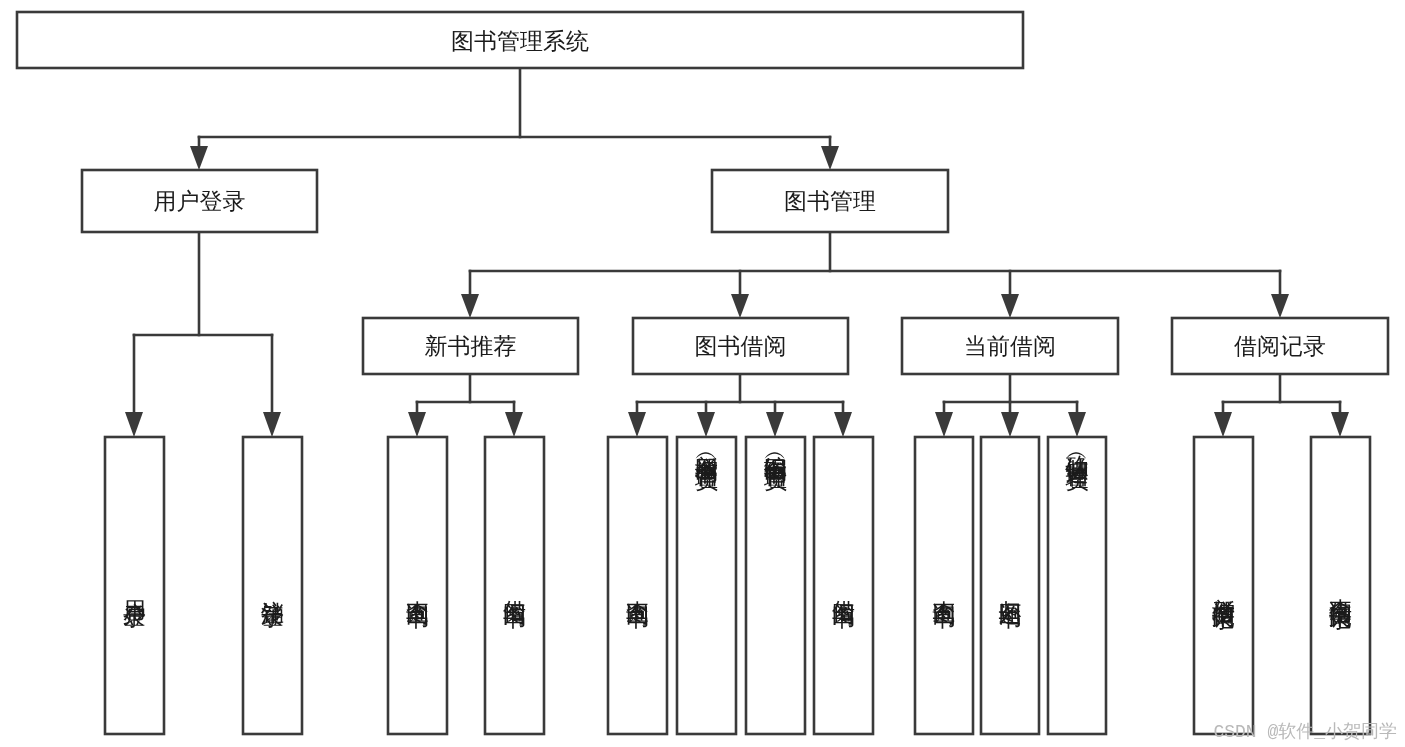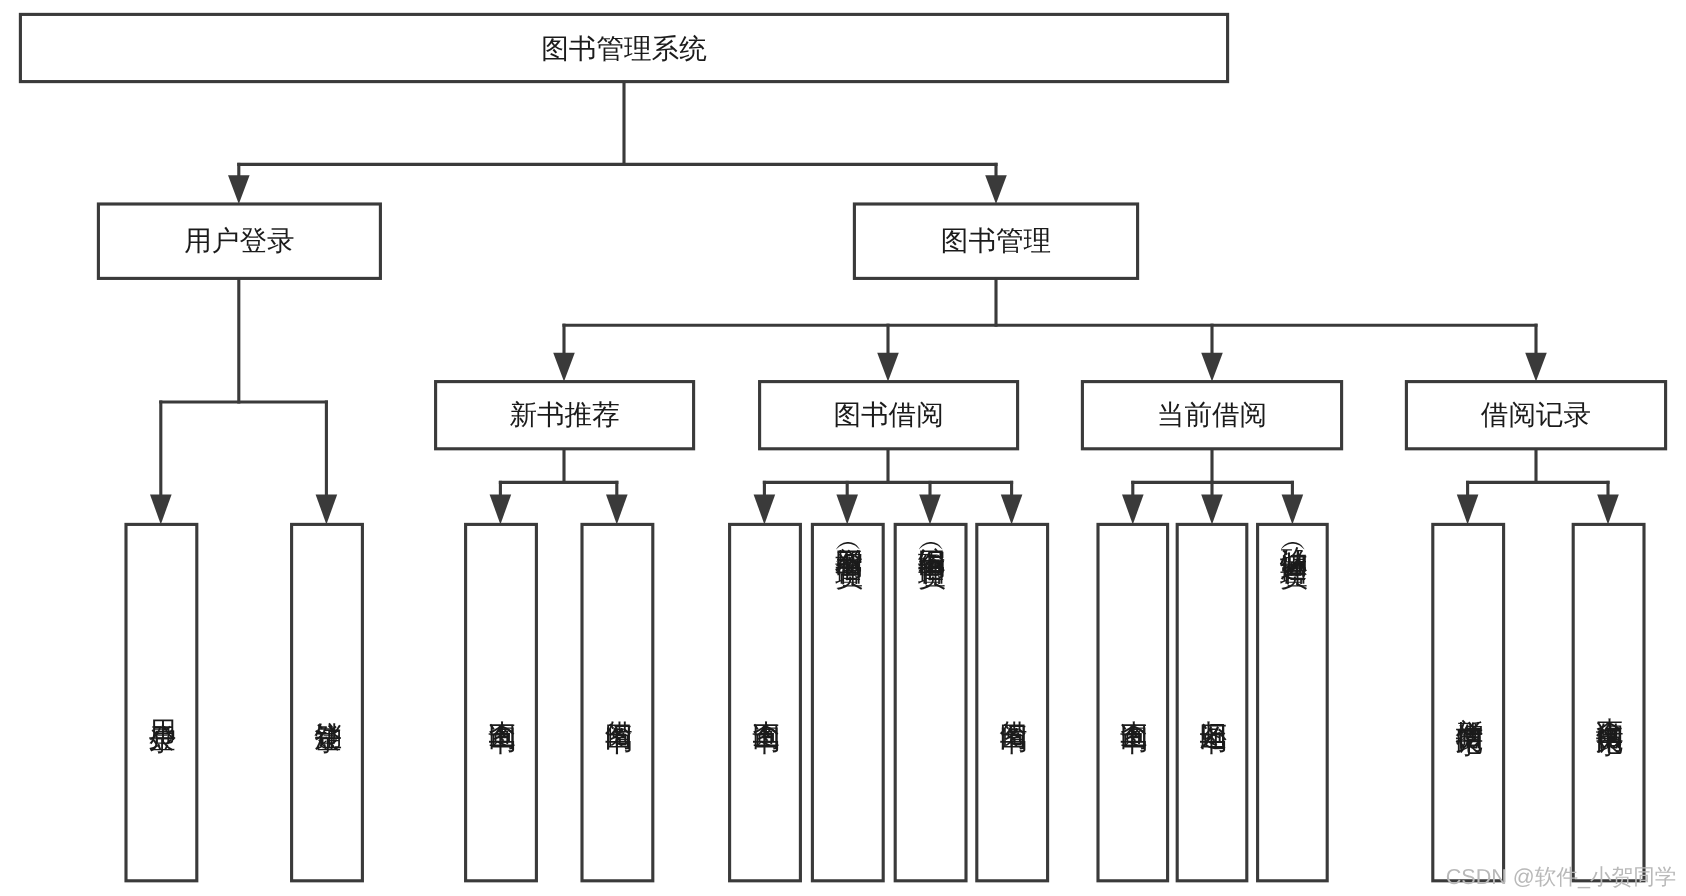--- a/index.html
+++ b/index.html
@@ -63,21 +63,21 @@
     line-height: 1.18;
     letter-spacing: 2px;
     color: #1b1b1b;
     white-space: nowrap;
     text-align: center;
   }
   .watermark {
     position: absolute;
     right: 8px;
     bottom: 4px;
-    font-family: Liberation Sans, sans-serif;
+    font-family: Liberation Mono, monospace;
     font-size: 18px;
     color: #b9b9b9;
     white-space: nowrap;
     pointer-events: none;
   }
 </style>
 </head>
 <body>
 
 <div id="diagram-root">

